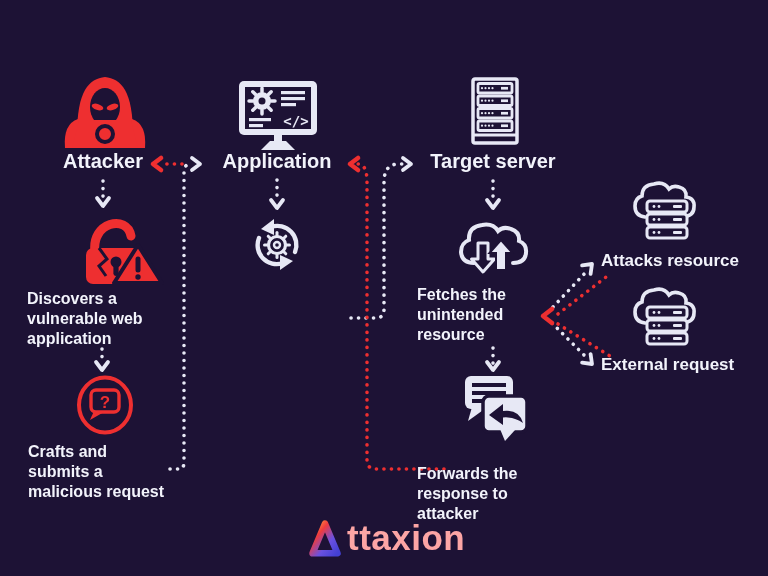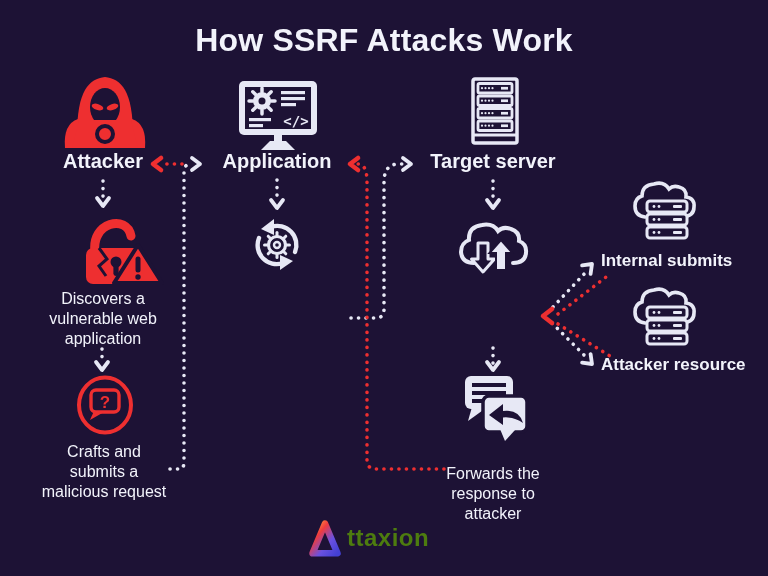--- a/index.html
+++ b/index.html
@@ -24,41 +24,40 @@
   .st-red{stroke:var(--red);}
   .f-light{fill:var(--light);}
   .f-red{fill:var(--red);}
   .f-bg{fill:var(--bg);}
   .icon{position:absolute;}
   .label{
     position:absolute;color:var(--text);font-weight:700;font-size:20px;
     text-align:center;white-space:nowrap;
   }
   .step{
-    position:absolute;color:var(--text);font-weight:400;font-size:16px;
-    line-height:1.24;text-align:center;white-space:pre-line;
+    position:absolute;color:var(--text);font-weight:700;font-size:16px;
+    line-height:1.24;text-align:left;white-space:pre-line;
   }
   .res{
     position:absolute;color:var(--text);font-weight:700;font-size:17px;
     white-space:nowrap;
   }
   .logo{
     position:absolute;left:304px;top:516px;display:flex;align-items:center;
   }
   .logo-text{
-    color:#4d7c0f;font-size:24px;font-weight:800;letter-spacing:0.5px;
+    color:#fca5a5;font-size:35px;font-weight:800;letter-spacing:0.5px;
     margin-left:1px;
   }
 </style>
 </head>
 <body>
 
 <div class="canvas">
 
-  <h1 class="title">How SSRF Attacks Work</h1>
 
   <svg class="connectors" viewBox="0 0 768 576">
 
     <g>
       <path class="dots st-light" d="M103,181 V200"></path>
       <g class="chev st-light" transform="translate(103,206) rotate(90)">
           <path d="M-8,-6 L0,0 L-8,6"></path>
         </g>
 
       <path class="dots st-light" d="M102,349 V364"></path>
@@ -285,26 +284,29 @@
   <div class="label" style="left:40px;top:150px;width:126px">Attacker</div>
   <div class="label" style="left:214px;top:150px;width:126px">Application</div>
   <div class="label" style="left:423px;top:150px;width:140px">Target server</div>
 
   <div class="step" style="left:27px;top:289px;width:152px">Discovers a
 vulnerable web
 application</div>
   <div class="step" style="left:28px;top:442px;width:152px">Crafts and
 submits a
 malicious request</div>
+  <div class="step" style="left:417px;top:285px;width:152px">Fetches the
+unintended
+resource</div>
   <div class="step" style="left:417px;top:464px;width:152px">Forwards the
 response to
 attacker</div>
 
-  <div class="res" style="left:601px;top:251px">Internal submits</div>
-  <div class="res" style="left:601px;top:355px">Attacker resource</div>
+  <div class="res" style="left:601px;top:251px">Attacks resource</div>
+  <div class="res" style="left:601px;top:355px">External request</div>
 
   <div class="logo">
     <svg width="42" height="44" viewBox="0 0 44 46">
       <defs>
         <linearGradient id="agrad" x1="0" y1="0" x2="1" y2="1">
           <stop offset="0%" stop-color="#ffa640"></stop>
           <stop offset="30%" stop-color="#ef3b3e"></stop>
           <stop offset="65%" stop-color="#6a51e0"></stop>
           <stop offset="100%" stop-color="#4340d4"></stop>
         </linearGradient>

